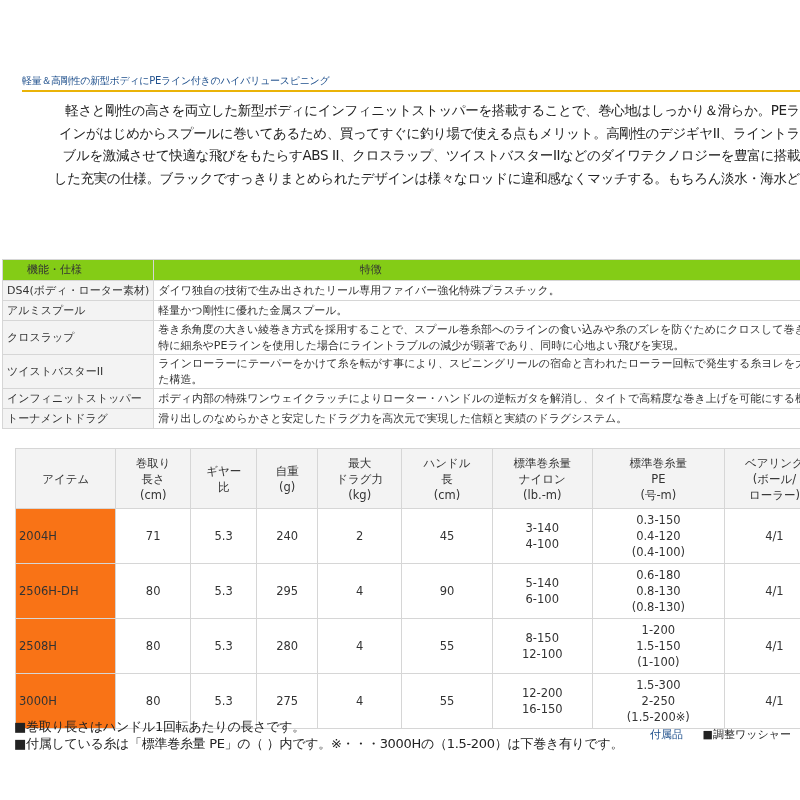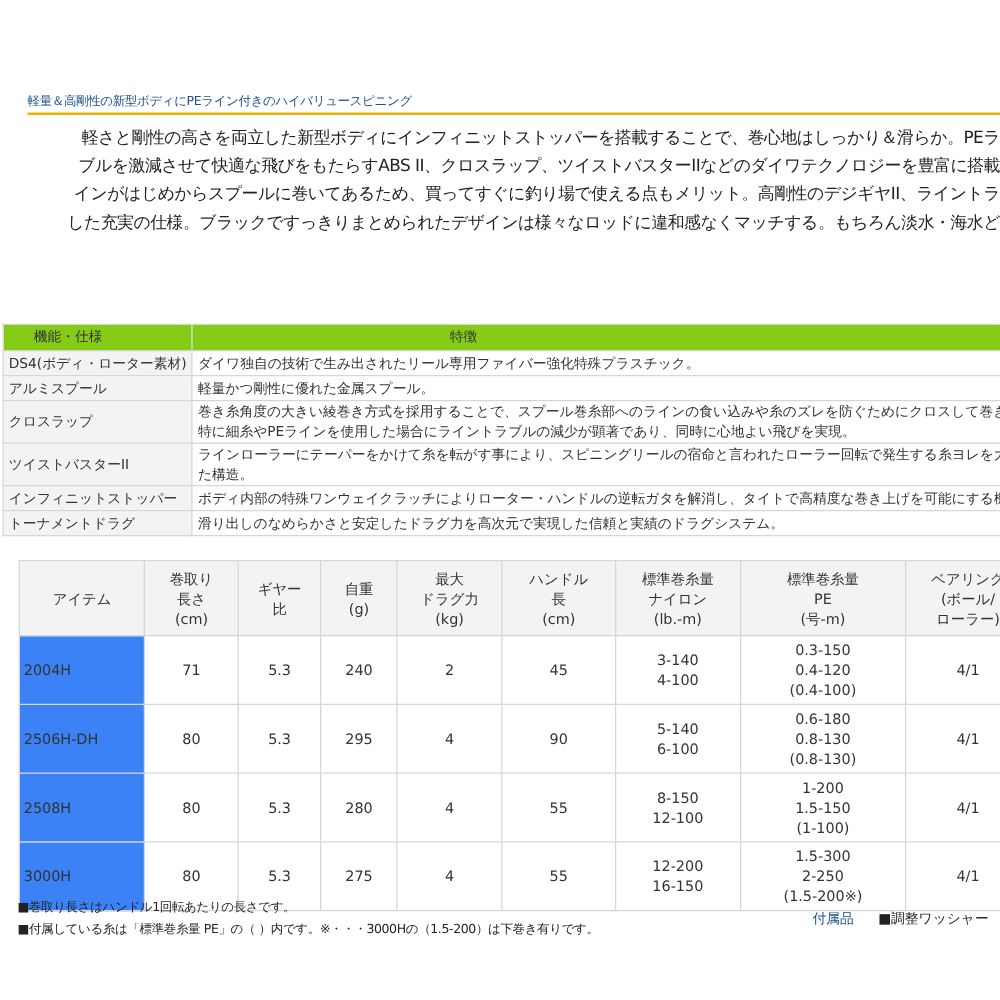--- a/index.html
+++ b/index.html
@@ -20,40 +20,40 @@
   .feat th.c2 { text-align:center; padding-right:260px; }
   .feat td.c1 { background:#f3f3f3; white-space:nowrap; width:137px; }
   .feat td.c2 { white-space:nowrap; background:#fff; }
   .feat tr.single td { height:19px; }
   .feat tr.double td { height:33px; }
 
   .spec { left:15px; top:448px; width:810px; font-size:11.5px; color:#333; }
   .spec td, .spec th { border:1px solid #d6d6d6; text-align:center; vertical-align:middle; font-weight:normal; }
   .spec th { background:#f3f3f3; height:57px; line-height:16px; }
   .spec td { height:52px; line-height:16px; }
-  .spec td.item { background:#3b82f6; text-align:left; padding-left:3px; }
+  .spec td.item { background:#f97316; text-align:left; padding-left:3px; }
   .spec .w1 { width:98px; } .spec .w2 { width:72px; } .spec .w3 { width:64px; }
   .spec .w4 { width:58px; } .spec .w5 { width:82px; } .spec .w6 { width:88px; }
   .spec .w7 { width:98px; } .spec .w8 { width:130px; } .spec .w9 { width:98px; }
 
-  .notes { position:absolute; left:14px; top:718px; font-size:10px; line-height:17px; color:#222; letter-spacing:-0.3px; }
+  .notes { position:absolute; left:14px; top:718px; font-size:13px; line-height:17px; color:#222; letter-spacing:-0.3px; }
   .notes div { white-space:nowrap; }
   .acc { position:absolute; left:650px; top:727px; font-size:11px; white-space:nowrap; }
   .acc .lbl { color:#1e4f8c; margin-right:16px; }
   .acc .val { color:#222; }
 </style>
 </head>
 <body>
 
 <div class="headline">軽量＆高剛性の新型ボディにPEライン付きのハイバリュースピニング</div>
 
 <div class="desc">
   <p>軽さと剛性の高さを両立した新型ボディにインフィニットストッパーを搭載することで、巻心地はしっかり＆滑らか。PEラ</p>
+  <p>インがはじめからスプールに巻いてあるため、買ってすぐに釣り場で使える点もメリット。高剛性のデジギヤII、ライントラ</p>
   <p>ブルを激減させて快適な飛びをもたらすABS II、クロスラップ、ツイストバスターIIなどのダイワテクノロジーを豊富に搭載</p>
-  <p>インがはじめからスプールに巻いてあるため、買ってすぐに釣り場で使える点もメリット。高剛性のデジギヤII、ライントラ</p>
   <p>した充実の仕様。ブラックですっきりまとめられたデザインは様々なロッドに違和感なくマッチする。もちろん淡水・海水ど</p>
 </div>
 
 <table class="feat">
   <tbody>
       <tr>
     <th class="c1">機能・仕様</th>
     <th class="c2">特徴</th>
   </tr>
   <tr class="single">

